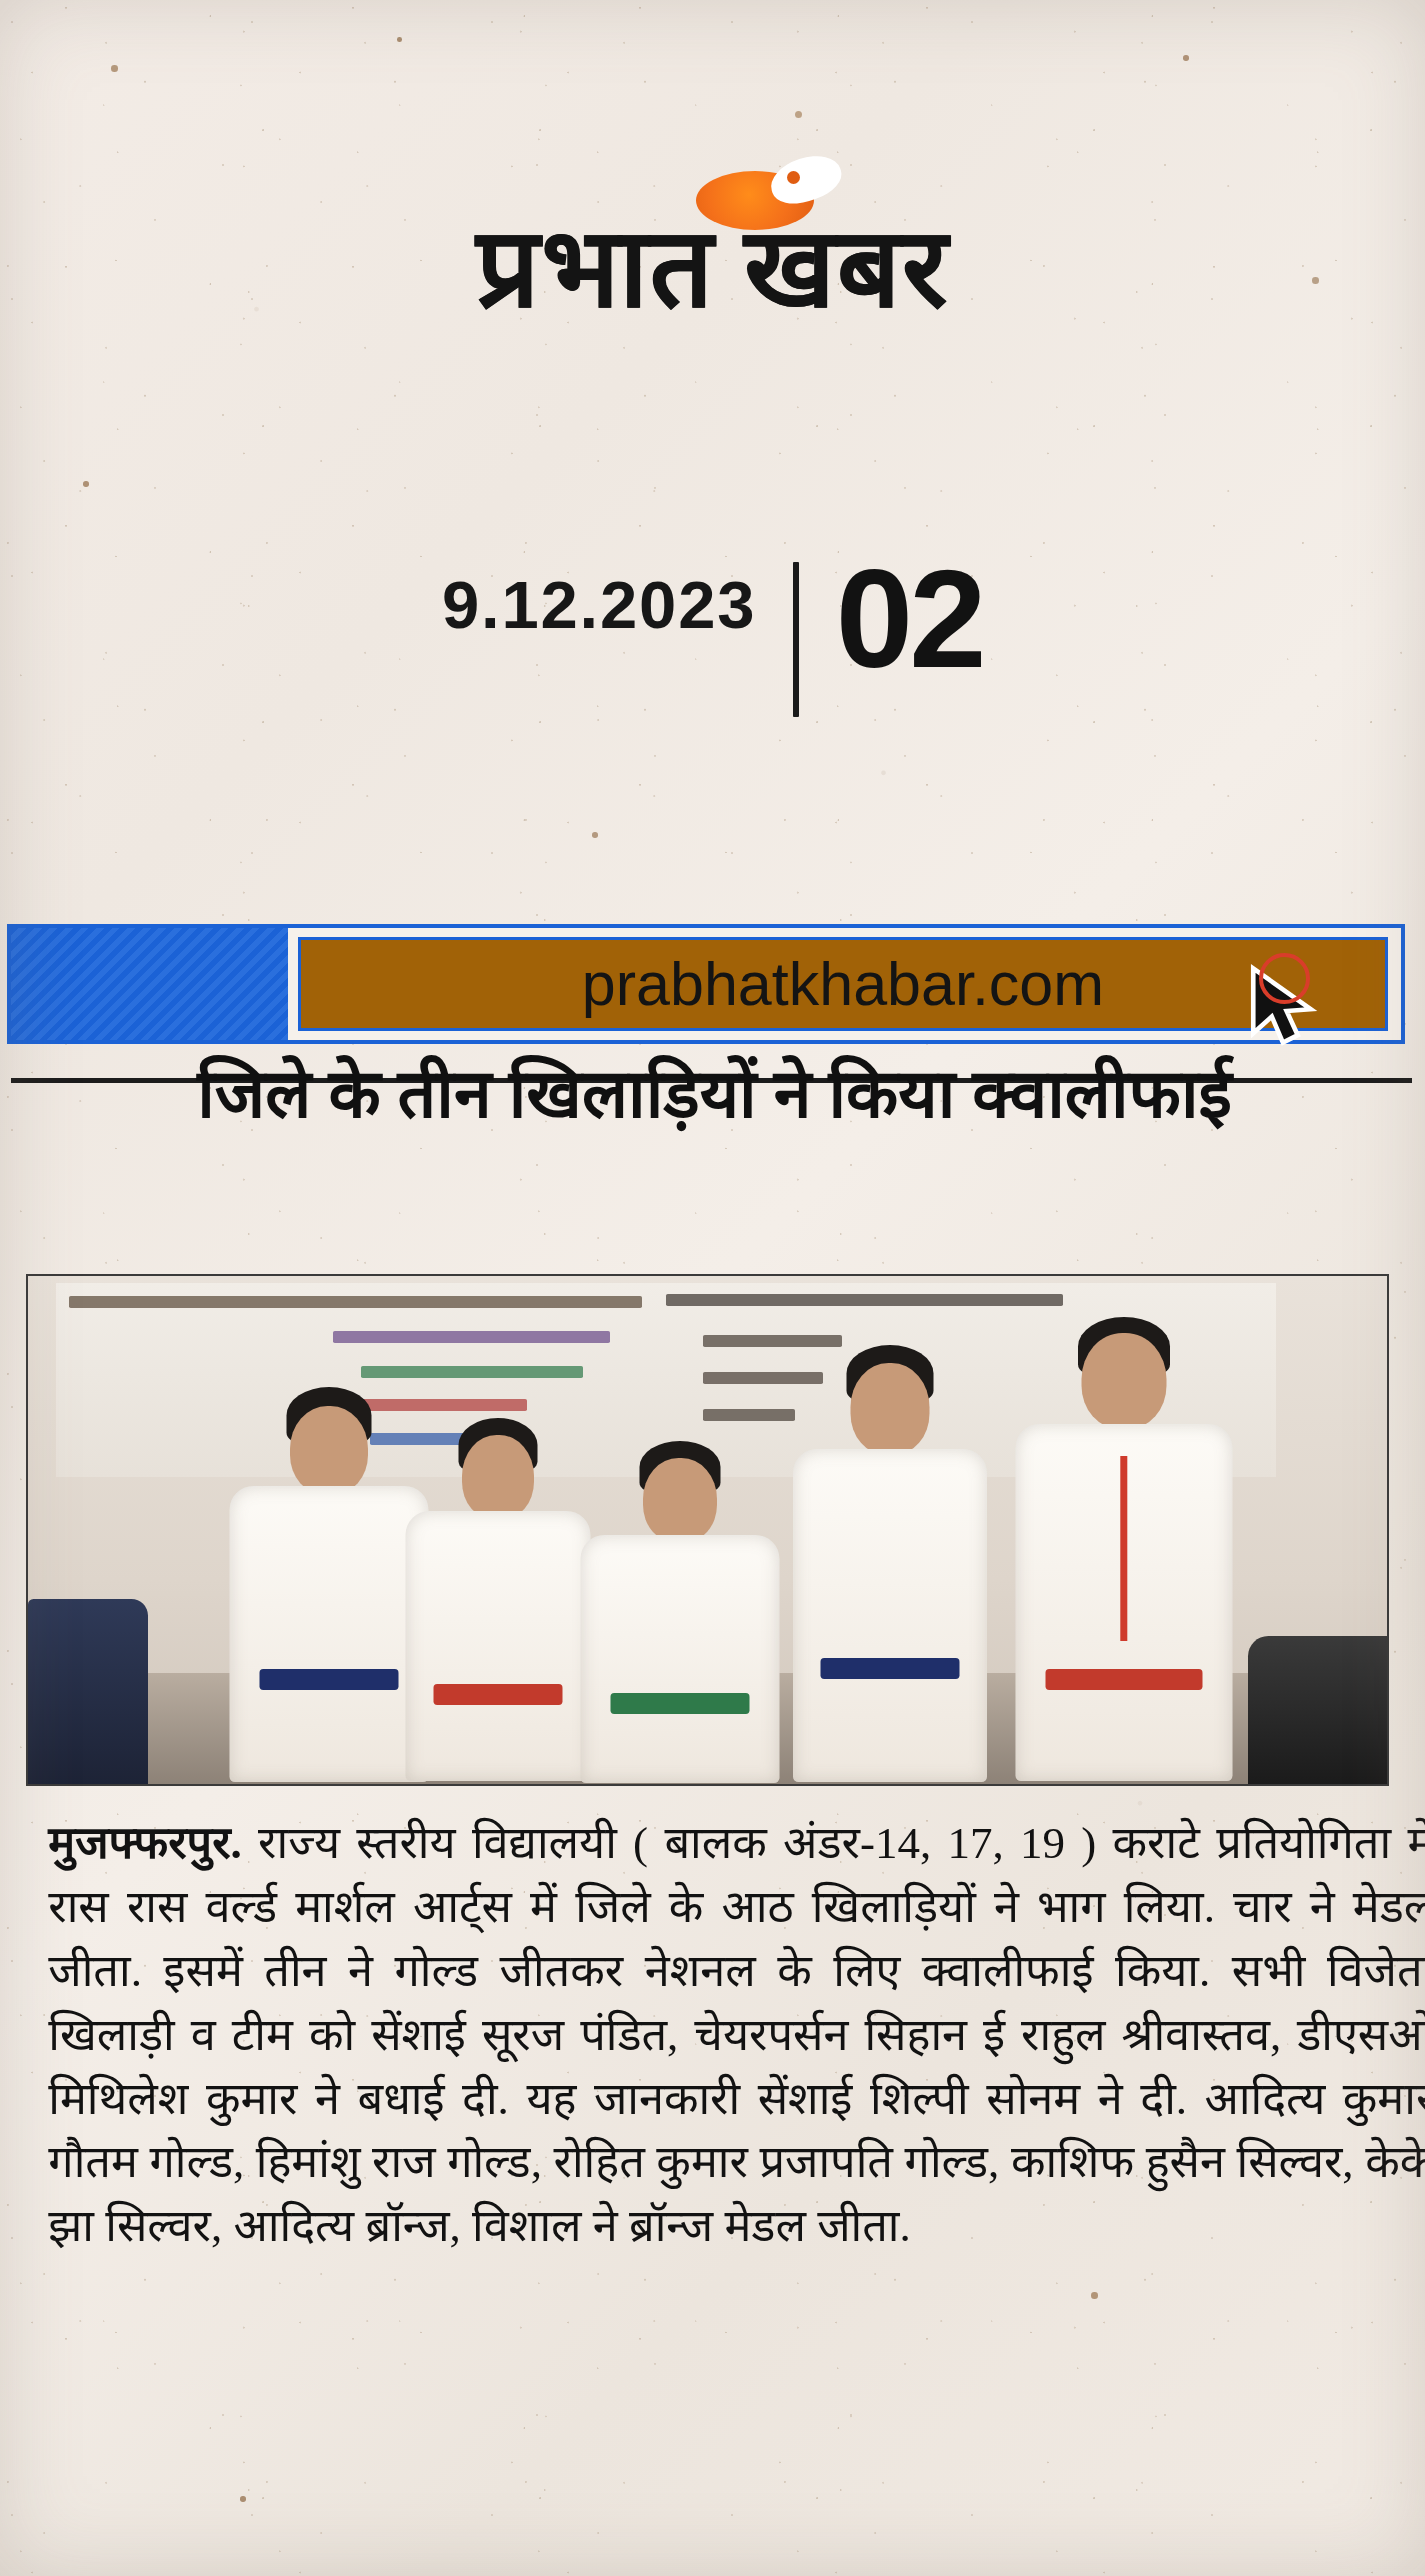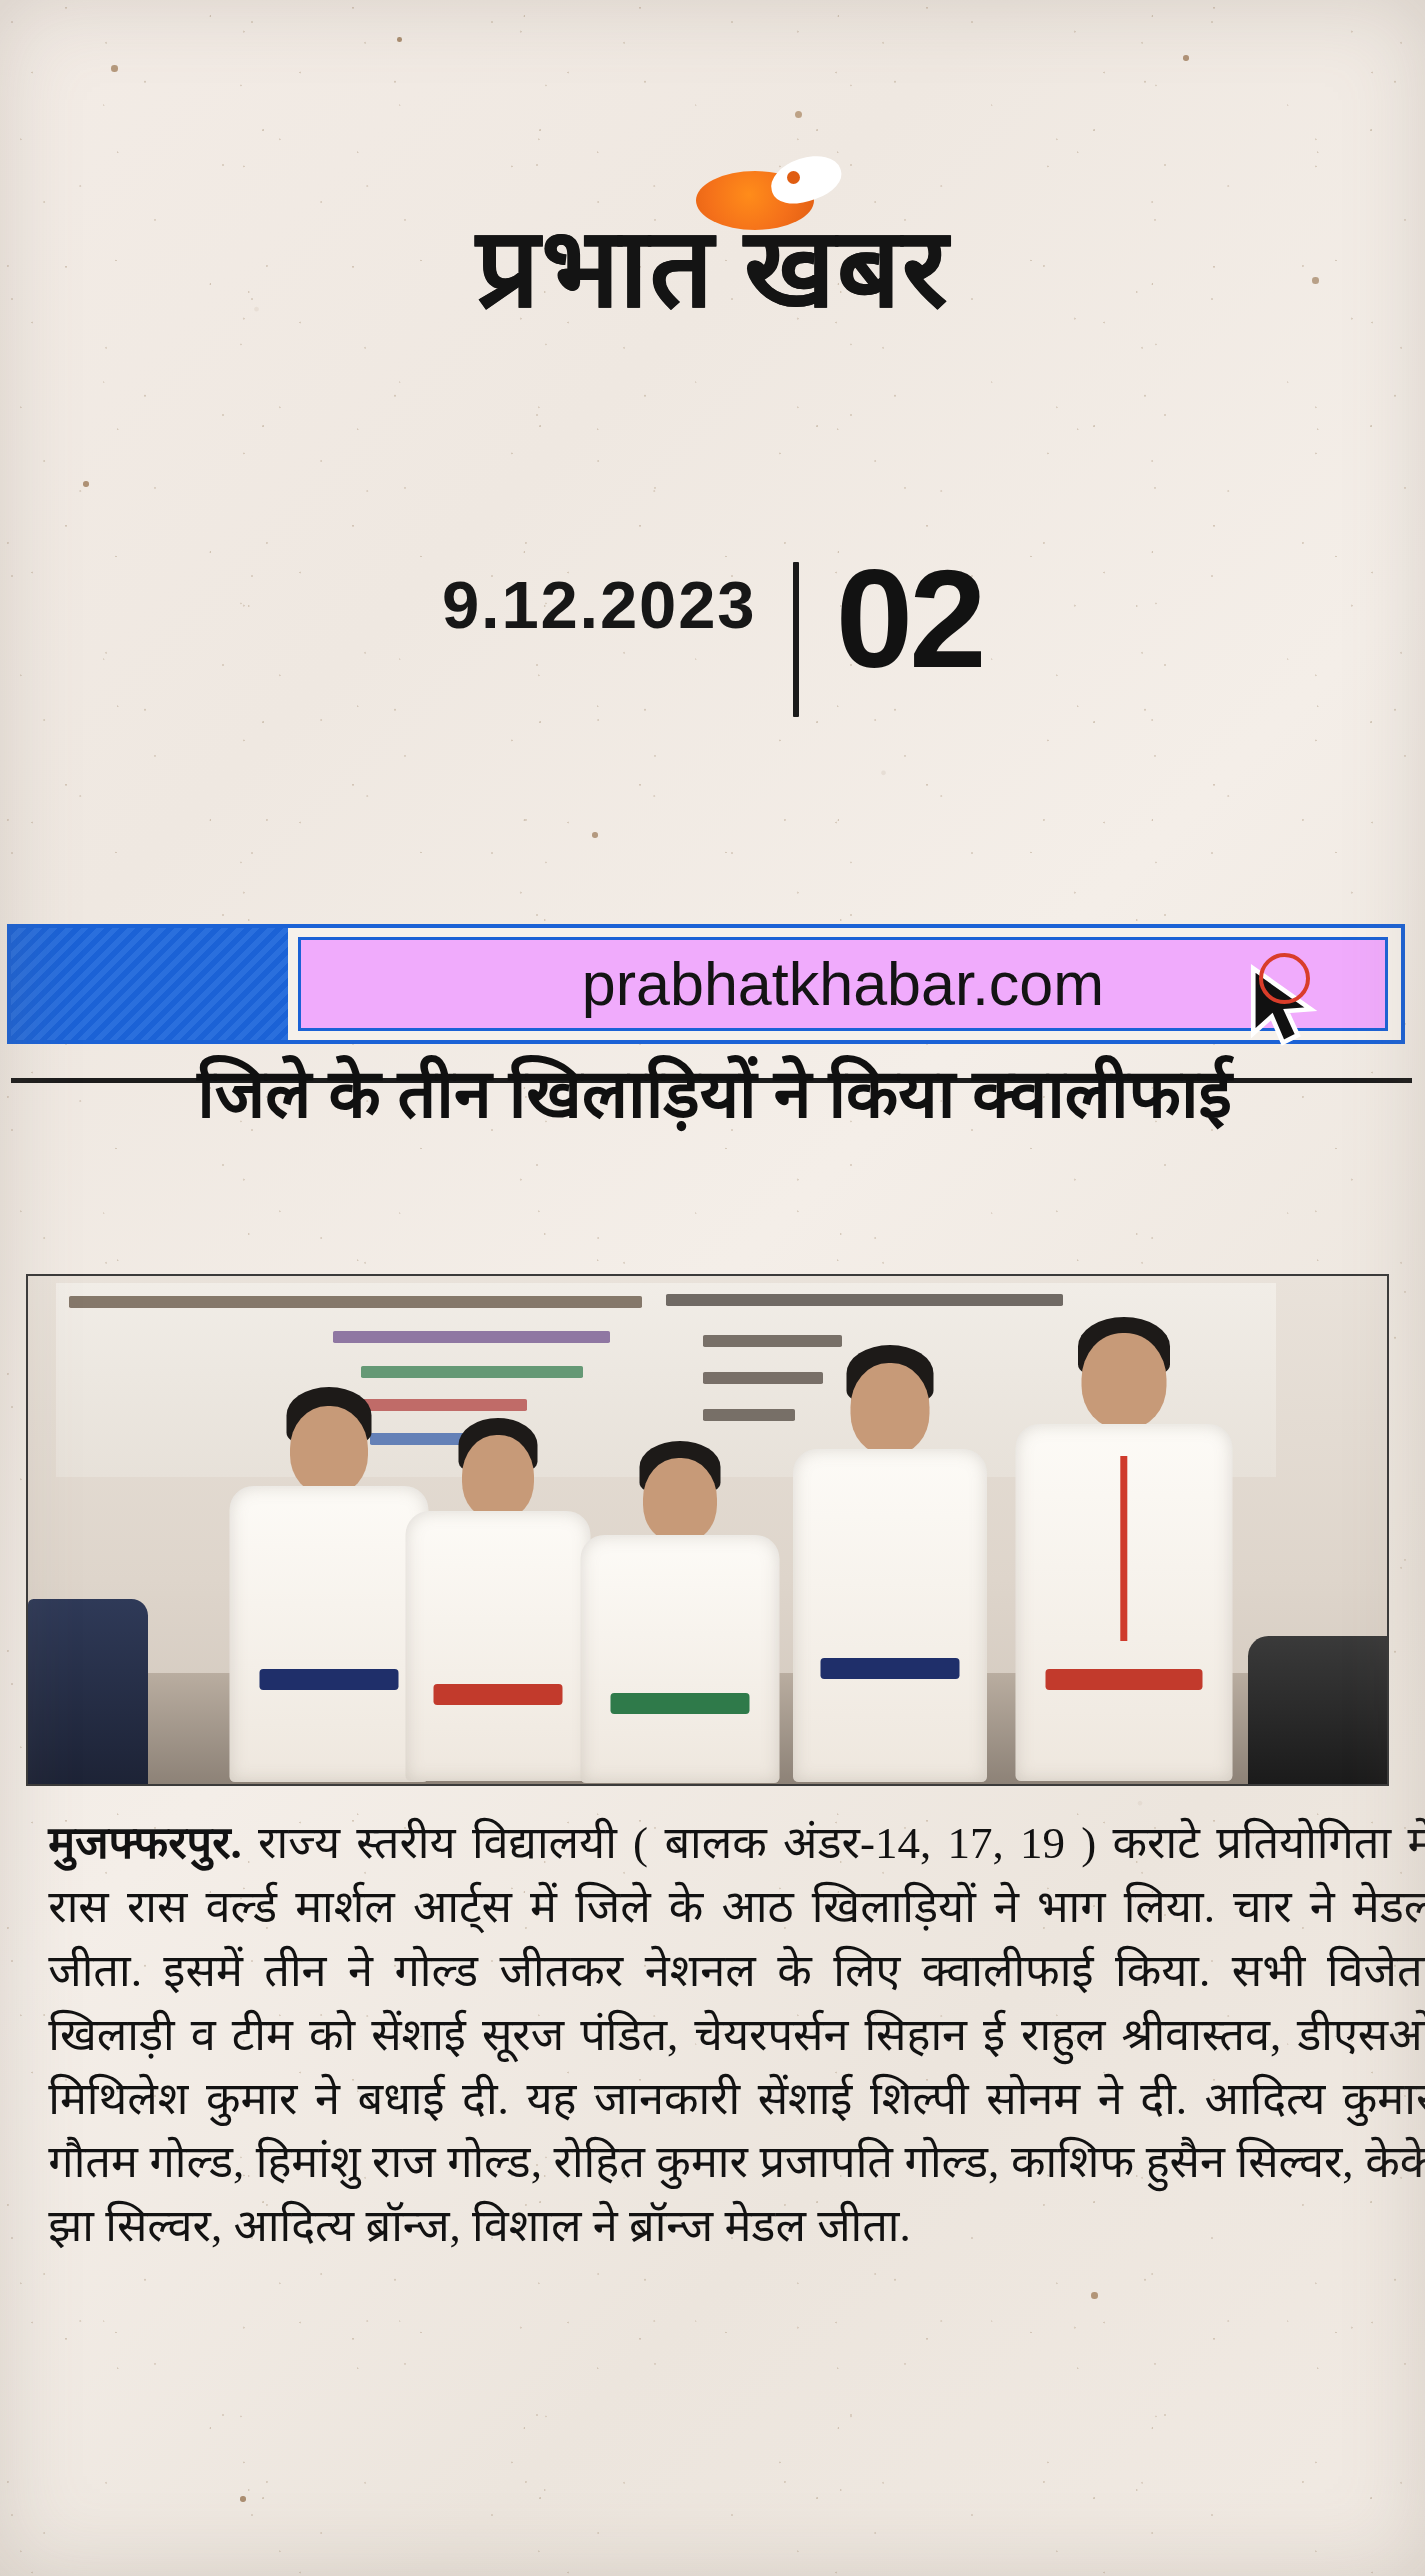--- a/index.html
+++ b/index.html
@@ -179,21 +179,21 @@
     align-items: stretch;
   }
   .web-bar-blue {
     width: 277px;
     background: repeating-linear-gradient(135deg, #1b62d6 0 5.5px, #2a6fdd 5.5px 11px);
   }
   .web-bar-field {
     flex: 1;
     margin: 9.2px 13px 9.2px 9.2px;
     border: 3.7px solid #1b62d6;
-    background: #f0abfc;
+    background: #a16207;
     display: flex;
     align-items: center;
     justify-content: center;
     position: relative;
   }
   .web-url {
     font-family: "Liberation Sans", sans-serif;
     font-size: 61px;
     color: #141414;
     letter-spacing: 0px;

